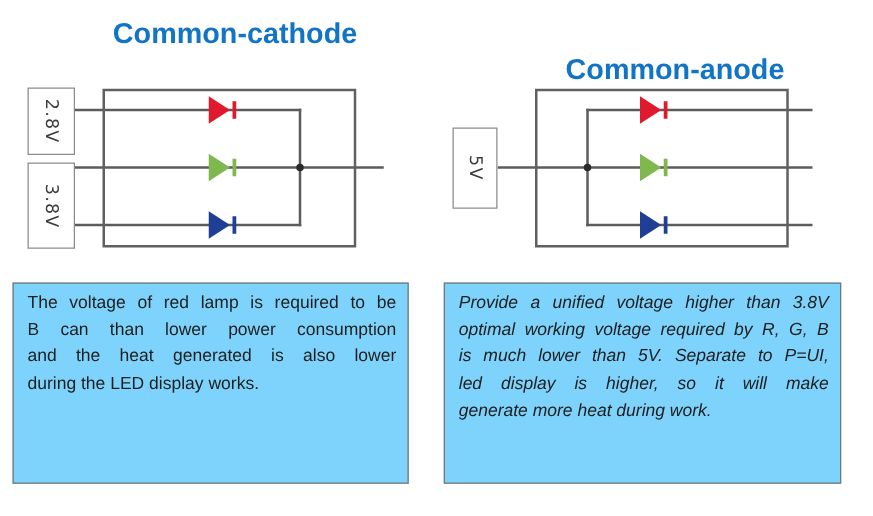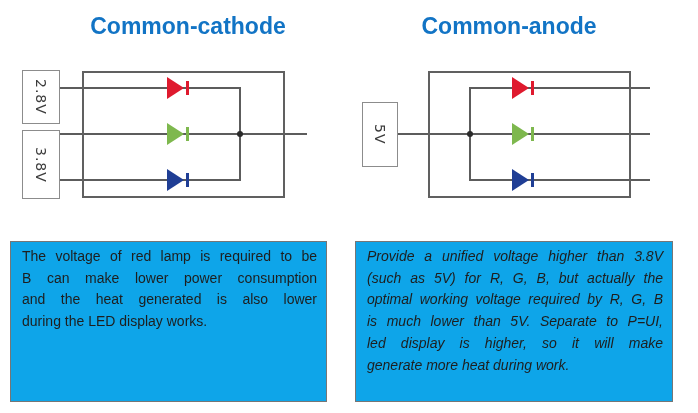--- a/index.html
+++ b/index.html
@@ -7,21 +7,21 @@
     position:relative;width:698px;height:413px;background:#ffffff;
     font-family:"Liberation Sans",sans-serif;overflow:hidden;
   }
   
   .panel-title{
     position:absolute;top:12px;width:220px;height:28px;line-height:28px;
     text-align:center;font-size:23px;font-weight:bold;color:#1274c5;
     letter-spacing:0px;white-space:nowrap;
   }
   #title-left{left:78px;}
-  #title-right{left:399px;}
+  #title-right{left:430px;margin-top:29px;}
   
   .vbox{
     position:absolute;box-sizing:border-box;border:1.5px solid #8c8c8c;
     background:#ffffff;display:flex;align-items:center;justify-content:center;
     z-index:3;
   }
   .vbox .vtext{
     writing-mode:vertical-rl;text-orientation:mixed;
     font-size:14px;color:#3c3c3c;letter-spacing:1px;
     font-family:"DejaVu Sans",sans-serif;
@@ -66,22 +66,22 @@
   .green-bar{background:#7eb84e;}
   .blue-bar {background:#1f3e95;}
   #led-l-red-tri  {left:167px;top:77px;}  #led-l-red-bar  {left:186px;top:81px;}
   #led-l-green-tri{left:167px;top:123px;} #led-l-green-bar{left:186px;top:127px;}
   #led-l-blue-tri {left:167px;top:169px;} #led-l-blue-bar {left:186px;top:173px;}
   #led-r-red-tri  {left:512px;top:77px;}  #led-r-red-bar  {left:531px;top:81px;}
   #led-r-green-tri{left:512px;top:123px;} #led-r-green-bar{left:531px;top:127px;}
   #led-r-blue-tri {left:512px;top:169px;} #led-r-blue-bar {left:531px;top:173px;}
   
   .note{
-    position:absolute;top:241px;height:161px;box-sizing:border-box;
-    border:1.5px solid #767676;background:#0ea5e9;
+    position:absolute;top:226px;height:161px;box-sizing:border-box;
+    border:1.5px solid #767676;background:#7dd3fc;
     padding:4px 9px 0 11px;color:#1e1e1e;
     font-size:14px;line-height:21.7px;
   }
   #note-left {left:10px;width:317px;}
   #note-right{left:355px;width:318px;font-style:italic;}
   .note .nline{text-align:justify;text-align-last:justify;white-space:normal;}
   .note .nline:last-child{text-align-last:left;}
 </style>
 </head>
 <body>
@@ -125,27 +125,26 @@
 
   <div id="led-r-red-tri" class="led-tri red-tri"></div>
   <div id="led-r-red-bar" class="led-bar red-bar"></div>
   <div id="led-r-green-tri" class="led-tri green-tri"></div>
   <div id="led-r-green-bar" class="led-bar green-bar"></div>
   <div id="led-r-blue-tri" class="led-tri blue-tri"></div>
   <div id="led-r-blue-bar" class="led-bar blue-bar"></div>
 
   <div id="note-left" class="note">
     <div class="nline">The voltage of red lamp is required to be</div>
-    <div class="nline">B can make lower power consumption</div>
+    <div class="nline">B can than lower power consumption</div>
     <div class="nline">and the heat generated is also lower</div>
     <div class="nline">during the LED display works.</div>
   </div>
 
   <div id="note-right" class="note">
     <div class="nline">Provide a unified voltage higher than 3.8V</div>
-    <div class="nline">(such as 5V) for R, G, B, but actually the</div>
     <div class="nline">optimal working voltage required by R, G, B</div>
     <div class="nline">is much lower than 5V. Separate to P=UI,</div>
     <div class="nline">led display is higher, so it will make</div>
     <div class="nline">generate more heat during work.</div>
   </div>
 
 </div>
 
 </body></html>

